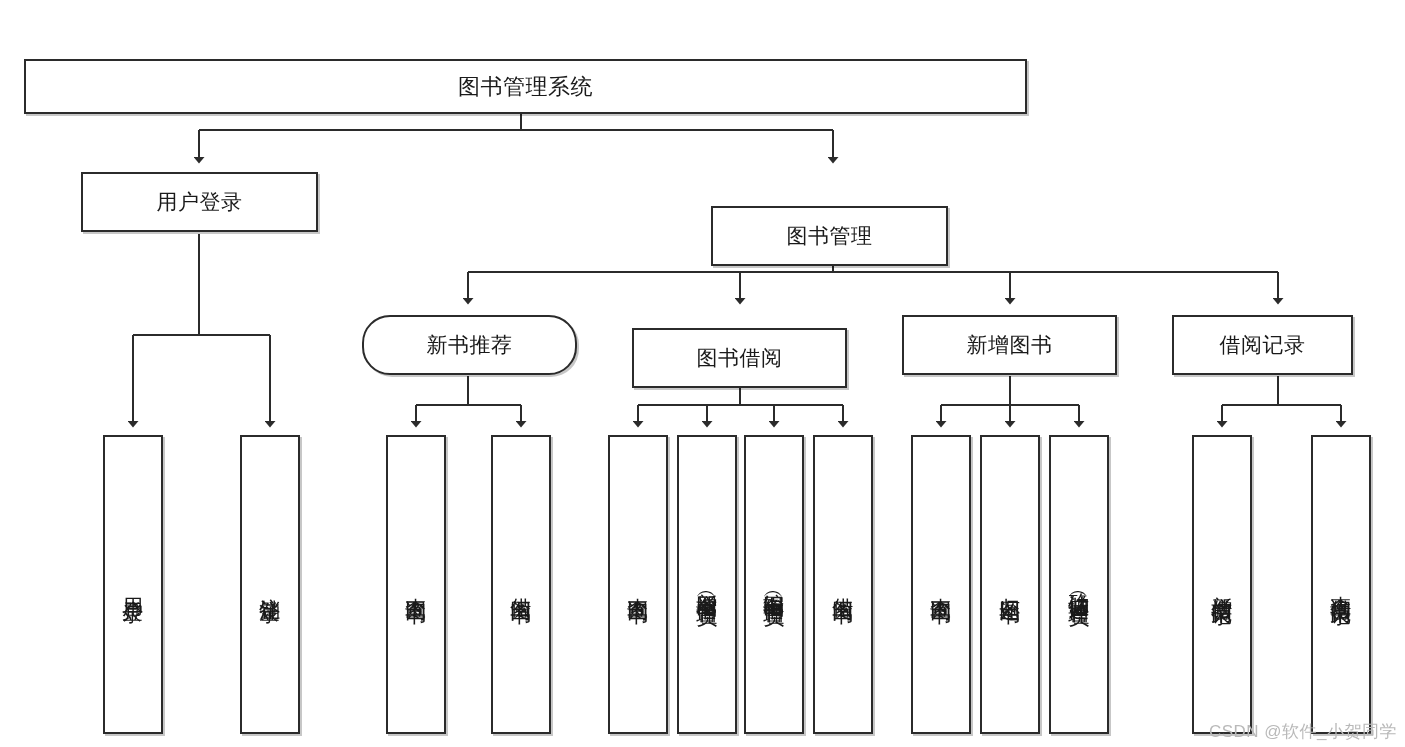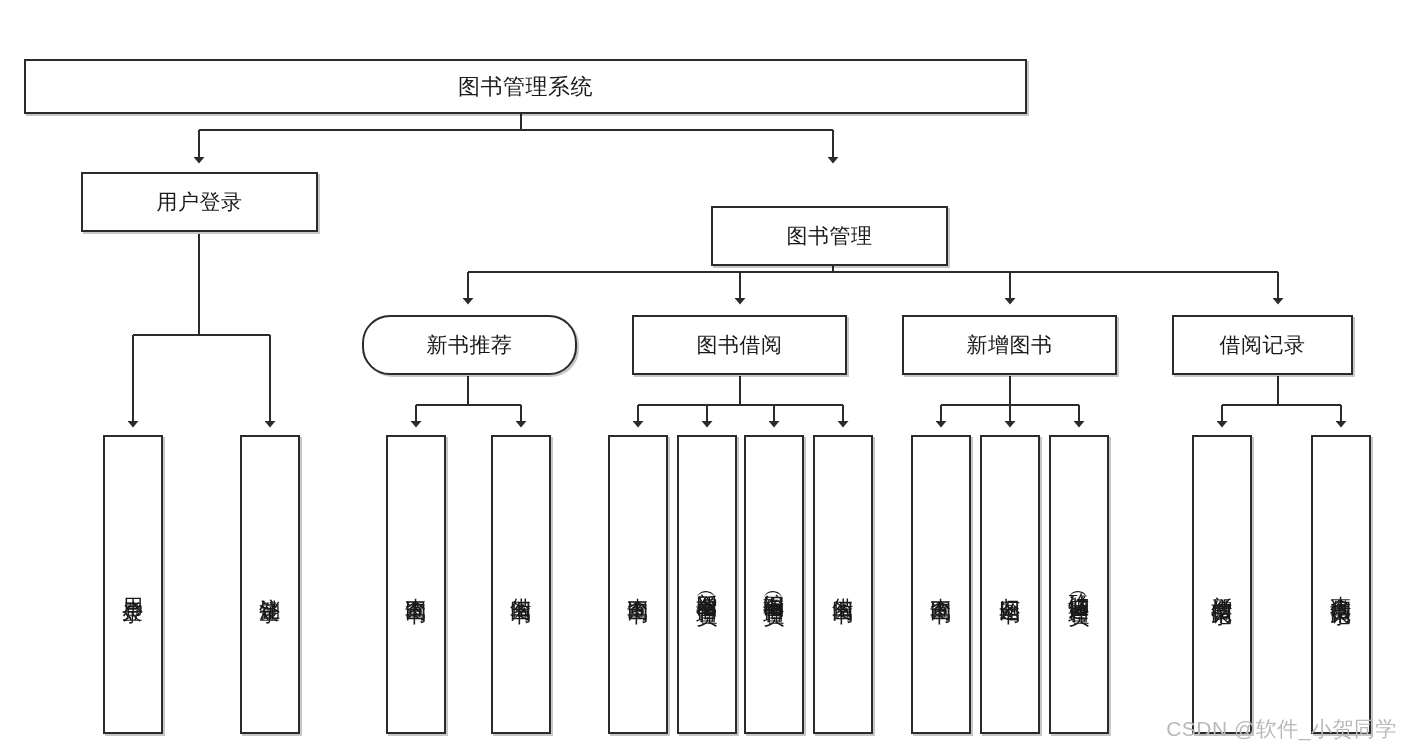--- a/index.html
+++ b/index.html
@@ -59,21 +59,21 @@
     text-orientation: upright;
     font-size: 21px;
     line-height: 1.32;
     letter-spacing: 2px;
     max-height: 260px;
   }
   #watermark {
     position: absolute;
     right: 8px;
     bottom: 4px;
-    font-size: 21px;
+    font-size: 17px;
     color: #b9b9b9;
     white-space: nowrap;
     z-index: 5;
     letter-spacing: 0.5px;
   }
 </style>
 </head>
 <body>
 
 <div id="diagram-root">
@@ -137,21 +137,21 @@
   <div class="node horizontal" style="left:81px; top:172px; width:237px; height:60px;">
     <span class="node-label">用户登录</span>
   </div>
   <div class="node horizontal" style="left:711px; top:172px; width:237px; height:60px;margin-top:34px;">
     <span class="node-label">图书管理</span>
   </div>
 
   <div class="node horizontal" style="left:362px; top:315px; width:215px; height:60px;border-radius:28px;">
     <span class="node-label">新书推荐</span>
   </div>
-  <div class="node horizontal" style="left:632px; top:315px; width:215px; height:60px;">
+  <div class="node horizontal" style="left:632px; top:328px; width:215px; height:60px;">
     <span class="node-label">图书借阅</span>
   </div>
   <div class="node horizontal" style="left:902px; top:315px; width:215px; height:60px;">
     <span class="node-label">新增图书</span>
   </div>
   <div class="node horizontal" style="left:1172px; top:315px; width:181px; height:60px;">
     <span class="node-label">借阅记录</span>
   </div>
 
   <div class="node vertical" style="left:103px; top:435px; width:60px; height:299px;">

